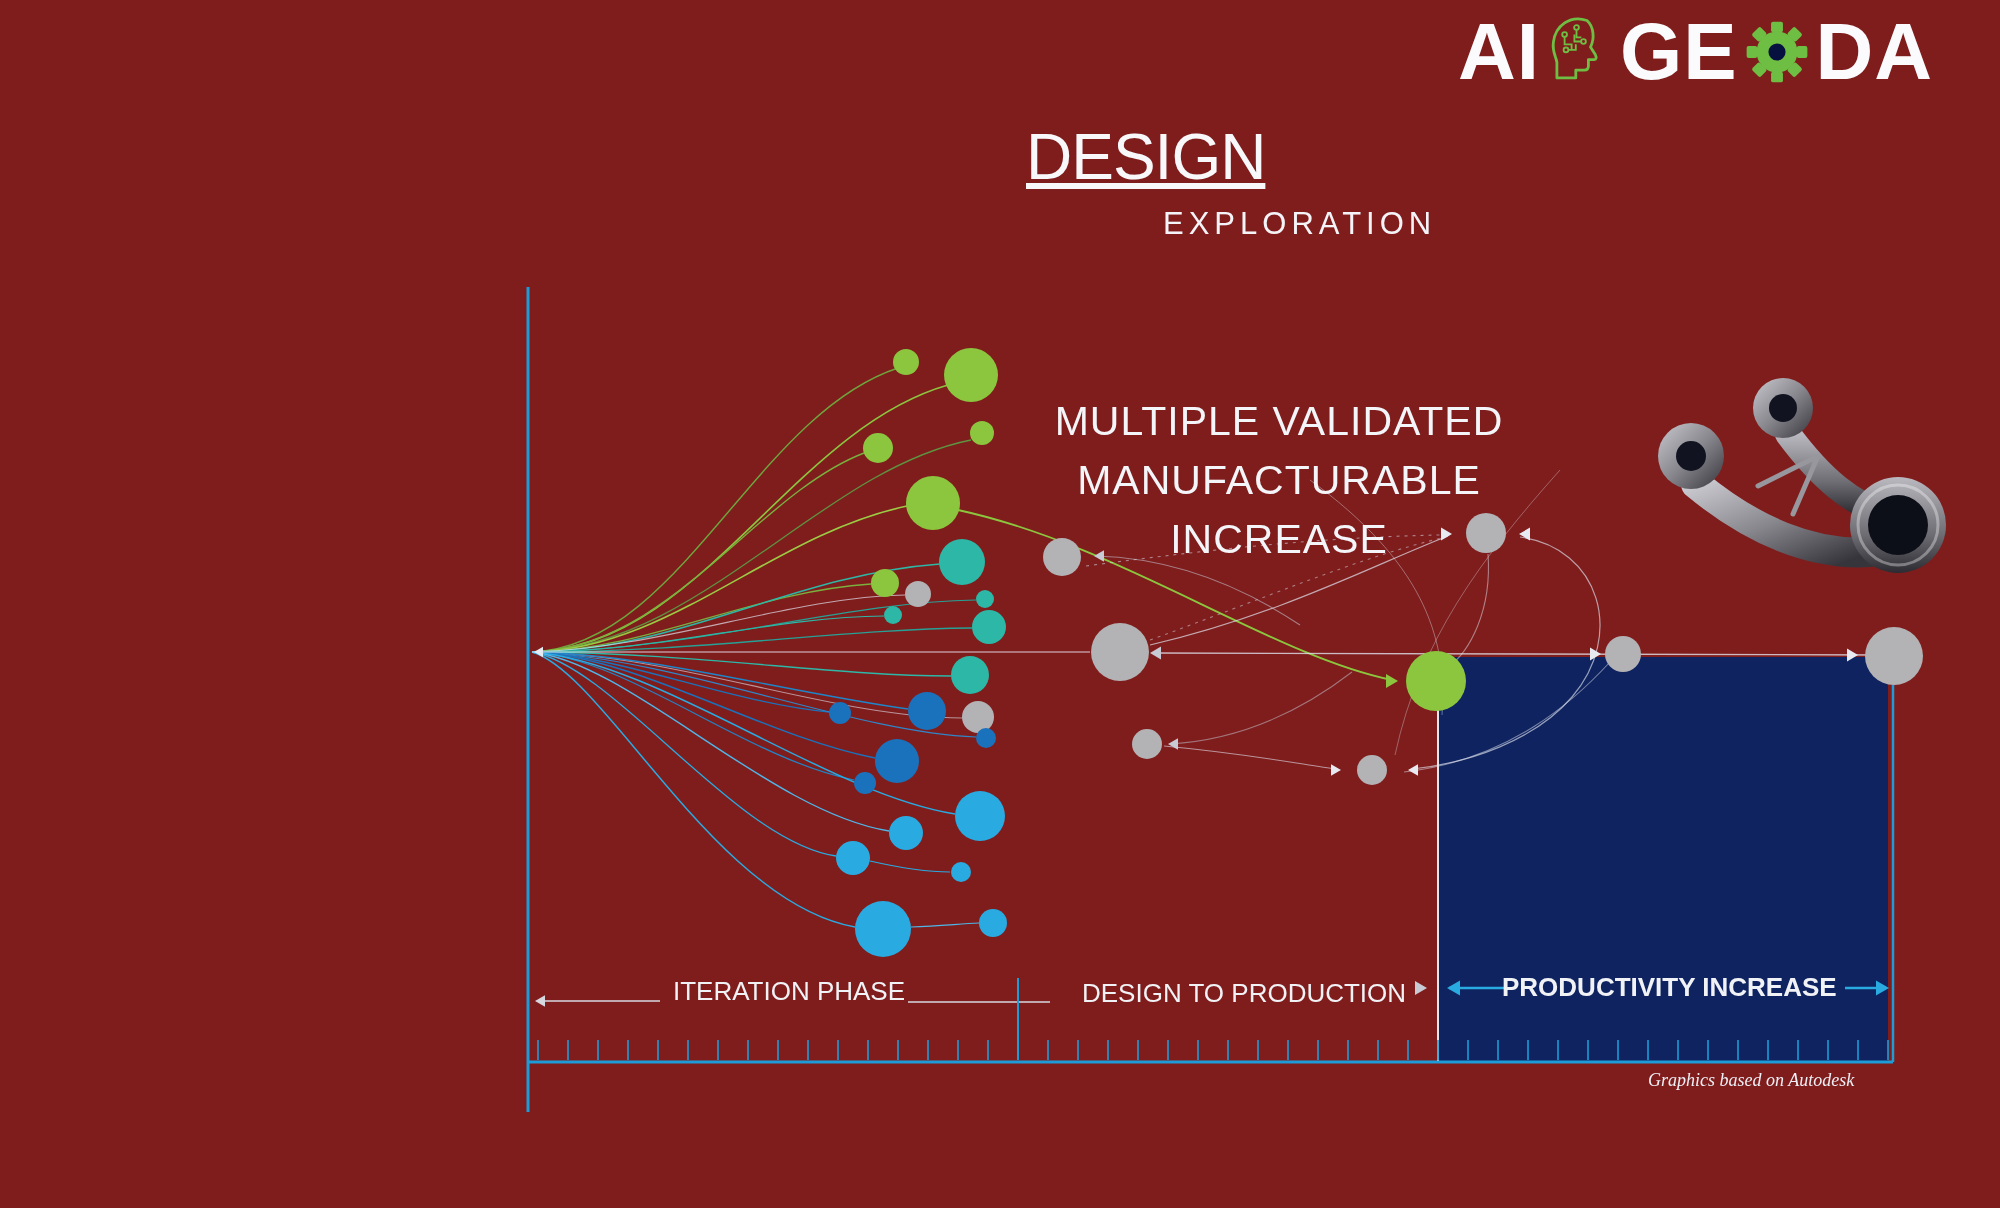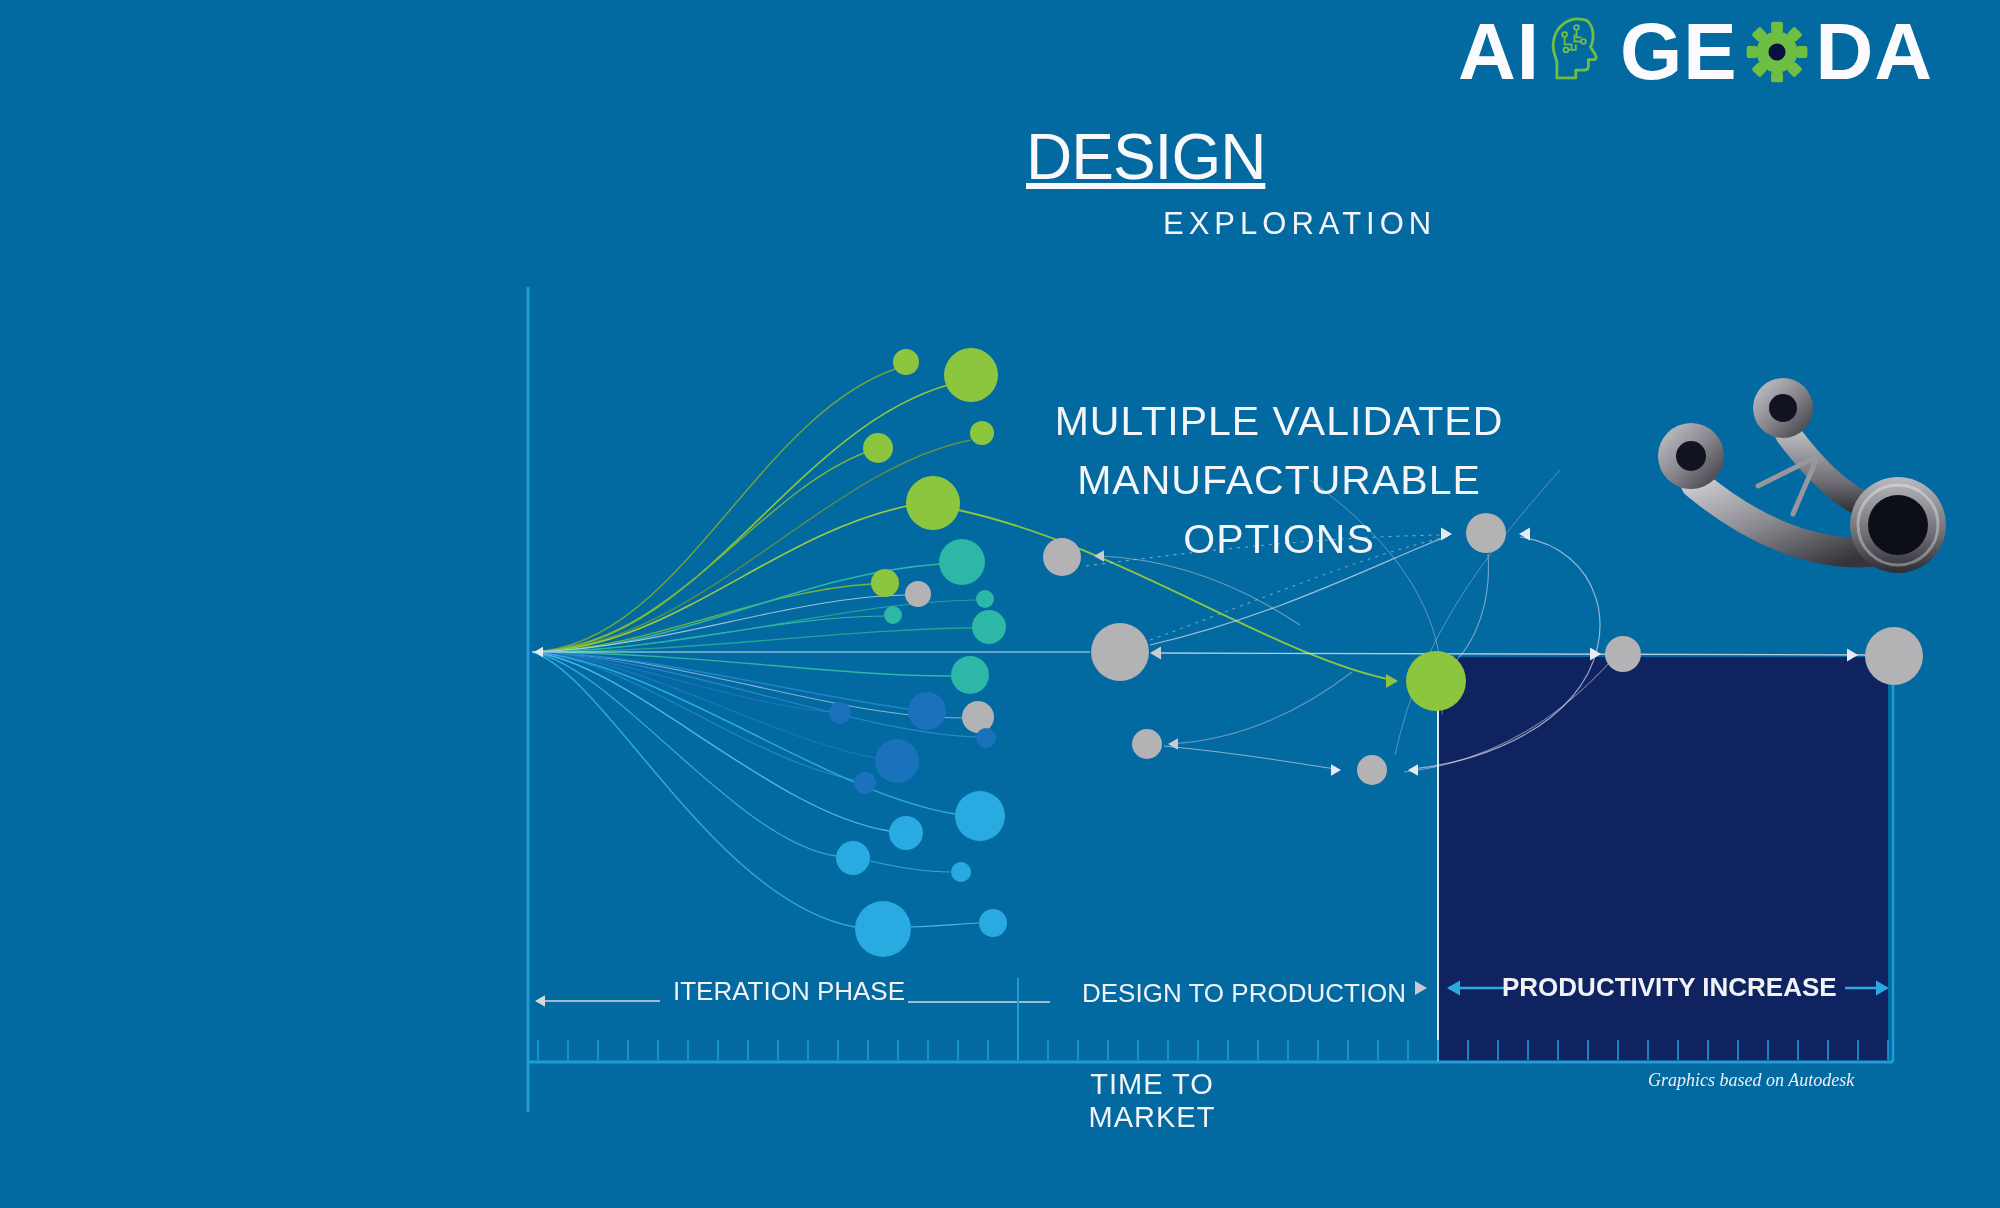--- a/index.html
+++ b/index.html
@@ -2,21 +2,21 @@
 <html><head>
 <meta charset="utf-8">
 <style>
   html,body{margin:0;padding:0;}
   body{
     width:2000px;height:1208px;overflow:hidden;
     background:#071140;
     font-family:"Liberation Sans", sans-serif;
     -webkit-font-smoothing:antialiased;
   }
-  .stage{position:relative;width:2000px;height:1208px;background:#0369a1;}
+  .stage{position:relative;width:2000px;height:1208px;background:#7f1d1d;}
   #diagram{position:absolute;left:0;top:0;}
 
   
   .logo{
     position:absolute;left:1458px;top:6px;height:92px;
     display:flex;align-items:center;gap:4px;
     color:#FBFBFD;font-weight:700;font-size:80px;letter-spacing:1px;
   }
   .logo .head-icon{width:70px;height:84px;margin:0 1px;}
   .logo .gear-icon{width:66px;height:66px;margin:0 2px;}
@@ -234,21 +234,21 @@
     </svg>
     <span>DA</span>
   </div>
 
   <div class="title-main">DESIGN</div>
   <div class="title-sub">EXPLORATION</div>
 
   <div class="annotation">
     <div>MULTIPLE VALIDATED</div>
     <div>MANUFACTURABLE</div>
-    <div>OPTIONS</div>
+    <div>INCREASE</div>
   </div>
 
   <svg class="part-svg" width="304" height="236" viewBox="0 0 304 236">
     <defs>
       <linearGradient id="met1" x1="0" y1="0" x2="1" y2="1">
         <stop offset="0" stop-color="#c9c9cf"></stop>
         <stop offset="0.5" stop-color="#87878d"></stop>
         <stop offset="1" stop-color="#35353b"></stop>
       </linearGradient>
       <linearGradient id="met2" x1="0" y1="0" x2="0" y2="1">
@@ -266,16 +266,15 @@
     <circle cx="43" cy="100" r="15" fill="#111420"></circle>
     <circle cx="250" cy="169" r="48" fill="url(#met2)"></circle>
     <circle cx="250" cy="169" r="40" fill="none" stroke="rgba(255,255,255,0.35)" stroke-width="3"></circle>
     <circle cx="250" cy="169" r="30" fill="#0d0f18"></circle>
   </svg>
 
   <div class="phase iteration">ITERATION PHASE</div>
   <div class="phase dtp">DESIGN TO PRODUCTION</div>
   <div class="phase prod">PRODUCTIVITY INCREASE</div>
 
-  <div class="axis-label">TIME TO MARKET</div>
   <div class="credit">Graphics based on Autodesk</div>
 
 </div>
 
 </body></html>

